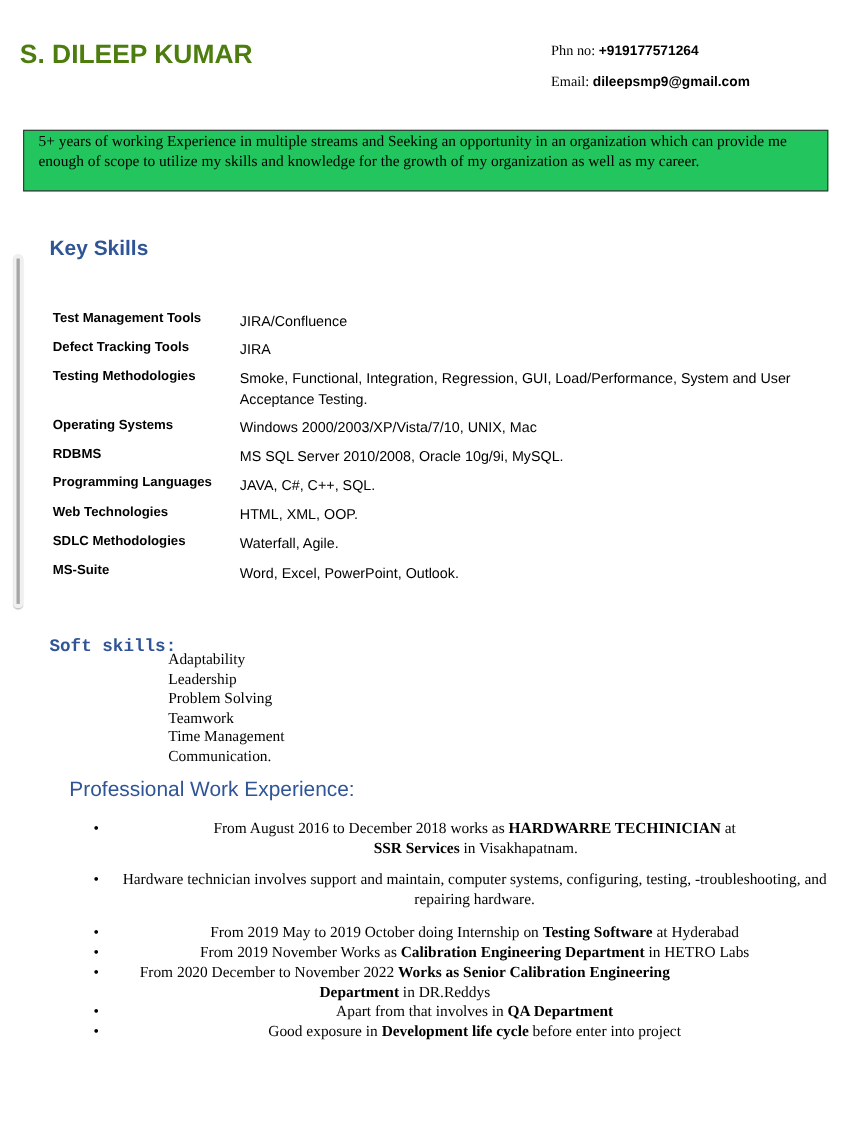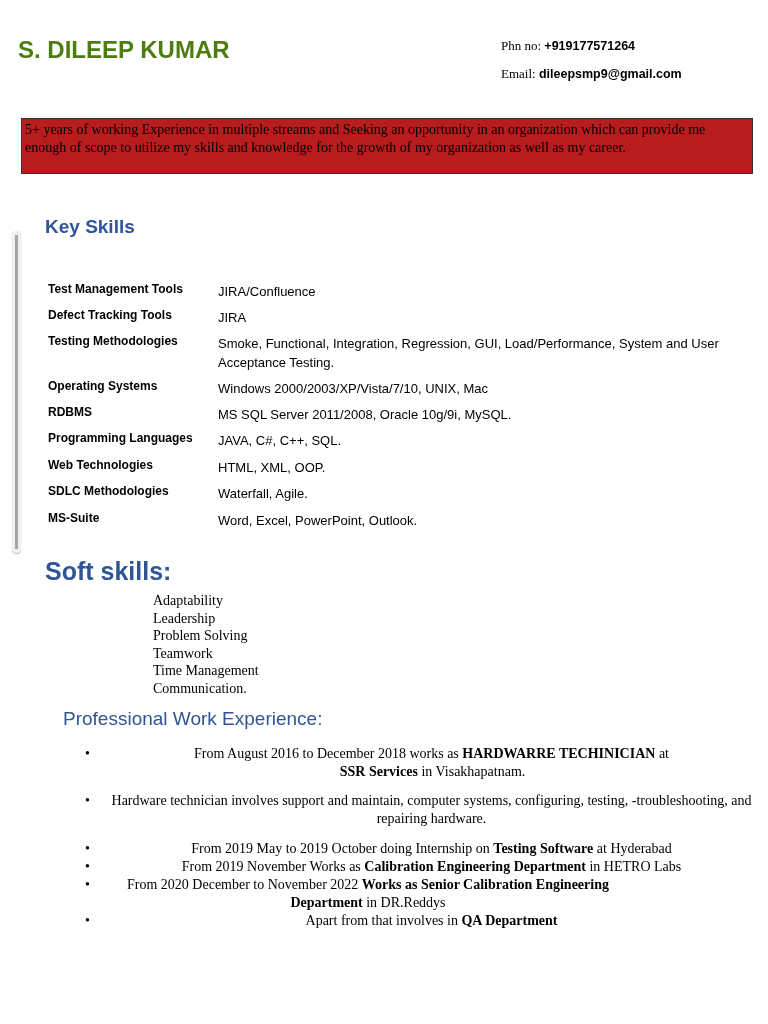--- a/index.html
+++ b/index.html
@@ -2,24 +2,24 @@
 <html><head>
 <meta charset="utf-8">
 <style>
   html, body { margin: 0; padding: 0; background: #ffffff; }
   body { width: 768px; height: 1024px; position: relative; overflow: hidden; font-family: "Liberation Serif", serif; color: #000; }
   .name { position: absolute; left: 18px; top: 36px; font-family: "Liberation Sans", sans-serif; font-weight: bold; font-size: 24px; color: #4d7c0f; letter-spacing: 0px; }
   .contact { position: absolute; left: 501px; font-family: "Liberation Serif", serif; font-size: 13px; }
   .contact .val { font-family: "Liberation Sans", sans-serif; font-weight: bold; font-size: 12.5px; }
   .contact.phone { top: 38px; }
   .contact.email { top: 66px; }
-  .summary { position: absolute; left: 21px; top: 118px; width: 732px; height: 56px; background: #b91c1c; border: 1.5px solid #333; box-sizing: border-box; padding: 2px 3px; font-size: 14px; line-height: 18px; }
+  .summary { position: absolute; left: 21px; top: 118px; width: 732px; height: 56px; background: #22c55e; border: 1.5px solid #333; box-sizing: border-box; padding: 2px 13px; font-size: 14px; line-height: 18px; }
   .heading { position: absolute; font-family: "Liberation Sans", sans-serif; color: #2f5597; }
   .heading.key { left: 45px; top: 216px; font-size: 19px; font-weight: bold; }
-  .heading.soft { left: 45px; top: 557px; font-size: 25px; font-weight: bold; }
+  .heading.soft { left: 45px; top: 579px; font-size: 16px; font-weight: bold; font-family: Liberation Mono, monospace; }
   .heading.pro { left: 63px; top: 708px; font-size: 19px; font-weight: normal; }
   .side-bar { position: absolute; left: 12px; top: 231px; width: 9px; height: 322px; background: #f0f0f0; border-radius: 4px; box-shadow: 0 1px 1px #bbb; }
   .side-bar .inner { position: absolute; left: 3px; top: 4px; width: 3px; height: 314px; background: #a6a6a6; }
   .skills { position: absolute; left: 48px; top: 282px; font-family: "Liberation Sans", sans-serif; }
   .skill-row { position: absolute; left: 0; width: 700px; }
   .skill-label { position: absolute; left: 0; font-weight: bold; font-size: 12px; white-space: nowrap; }
   .skill-value { position: absolute; left: 170px; width: 520px; font-size: 13px; line-height: 19px; }
   .soft-list { position: absolute; left: 153px; top: 592px; font-size: 14px; line-height: 17.5px; }
   .exp { position: absolute; left: 85px; width: 670px; font-size: 14px; line-height: 18px; }
   .exp li { list-style: none; position: relative; padding-left: 23px; }
@@ -58,21 +58,21 @@
   <div class="skill-row" style="top:52px">
     <div class="skill-label">Testing Methodologies</div>
     <div class="skill-value">Smoke, Functional, Integration, Regression, GUI, Load/Performance, System and User Acceptance Testing.</div>
   </div>
   <div class="skill-row" style="top:97px">
     <div class="skill-label">Operating Systems</div>
     <div class="skill-value">Windows 2000/2003/XP/Vista/7/10, UNIX, Mac</div>
   </div>
   <div class="skill-row" style="top:123px">
     <div class="skill-label">RDBMS</div>
-    <div class="skill-value">MS SQL Server 2011/2008, Oracle 10g/9i, MySQL.</div>
+    <div class="skill-value">MS SQL Server 2010/2008, Oracle 10g/9i, MySQL.</div>
   </div>
   <div class="skill-row" style="top:149px">
     <div class="skill-label">Programming Languages</div>
     <div class="skill-value">JAVA, C#, C++, SQL.</div>
   </div>
   <div class="skill-row" style="top:176px">
     <div class="skill-label">Web Technologies</div>
     <div class="skill-value">HTML, XML, OOP.</div>
   </div>
   <div class="skill-row" style="top:202px">
@@ -121,14 +121,17 @@
     </li>
     <li>
       <span>From 2019 November Works as </span><b>Calibration Engineering Department</b><span>  in  HETRO Labs</span>
     </li>
     <li style="width:520px">
       <span>From 2020 December to November 2022 </span><b>Works as Senior Calibration Engineering Department</b><span> in  DR.Reddys</span>
     </li>
     <li>
       <span>Apart from that involves in </span><b>QA Department</b>
     </li>
+    <li>
+      <span>Good exposure in </span><b>Development life cycle</b><span> before enter into project</span>
+    </li>
   </ul>
 </div>
 
 </body></html>

